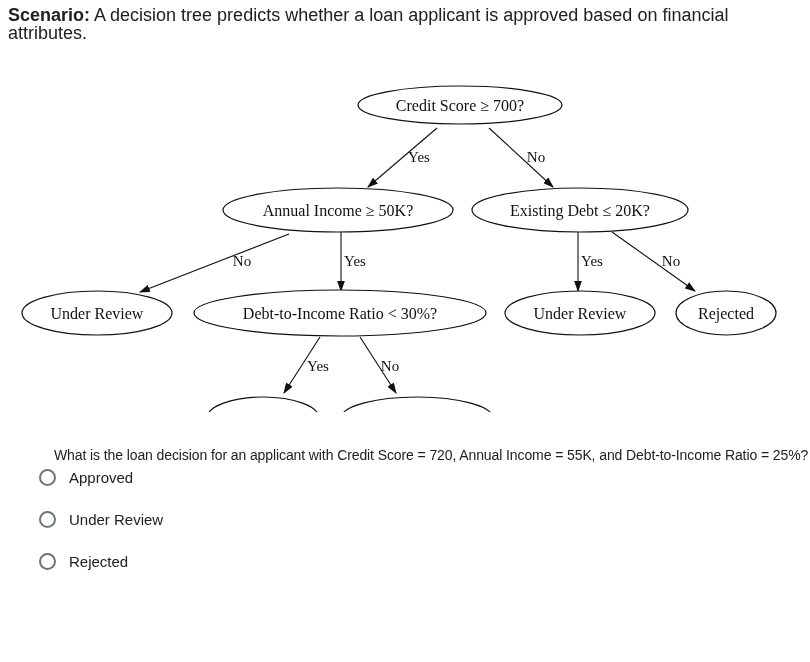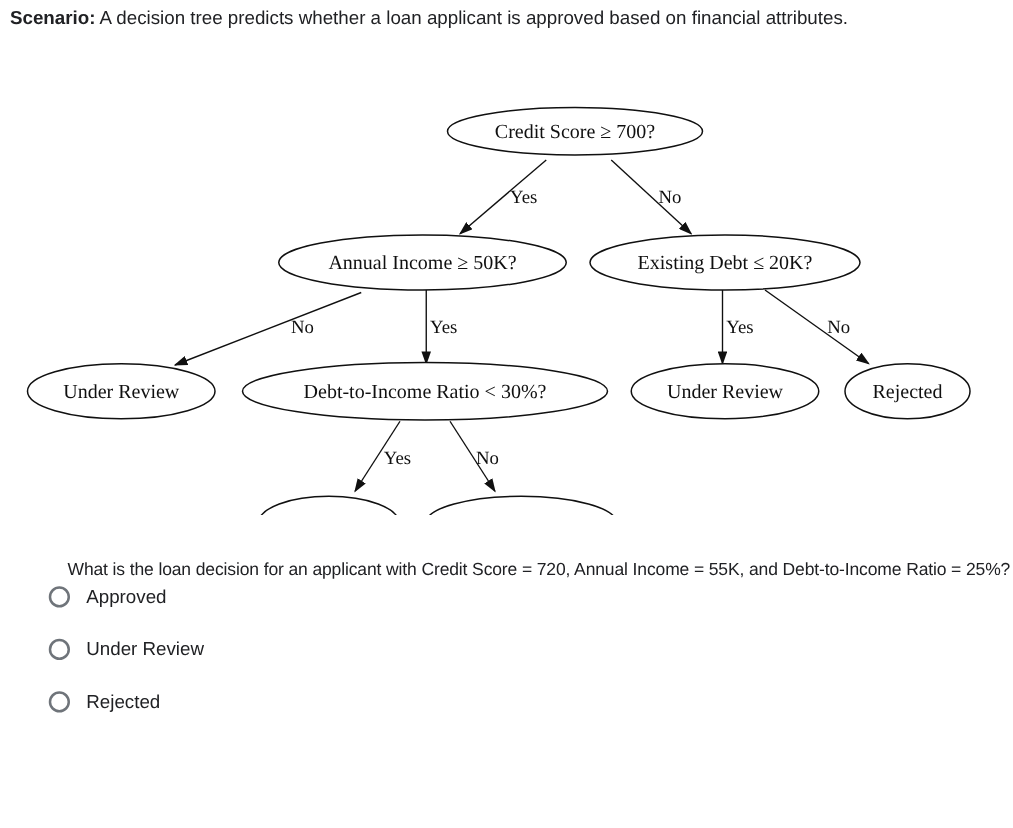--- a/index.html
+++ b/index.html
@@ -14,21 +14,21 @@
     background: #ffffff;
     overflow: hidden;
     font-family: "Liberation Sans", sans-serif;
     color: #202124;
   }
   .scenario {
     position: absolute;
     left: 8px;
     top: 6px;
     width: 790px;
-    font-size: 15px;
+    font-size: 18px;
     line-height: 18px;
     color: #202124;
     margin: 0;
   }
   .scenario b { font-weight: 700; }
   .tree-wrap {
     position: absolute;
     left: 0;
     top: 40px;
     width: 810px;

